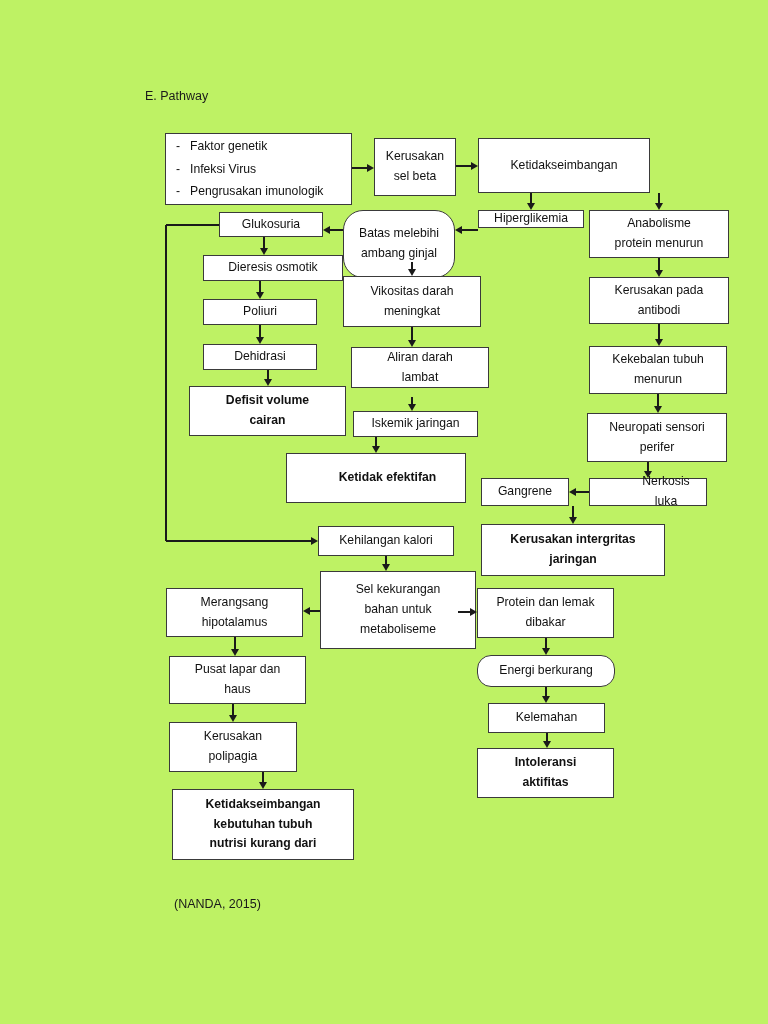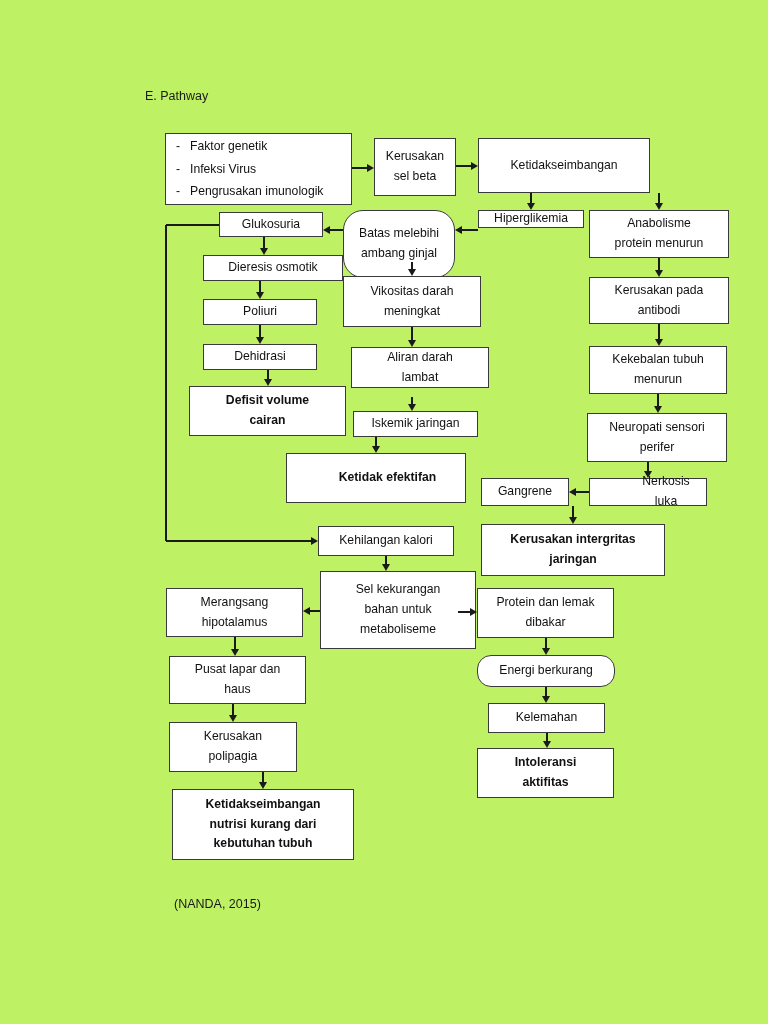--- a/index.html
+++ b/index.html
@@ -221,22 +221,22 @@
       </div>
       <div class="node" style="left: 488px; top: 703px; width: 117px; height: 30px;">
         <span class="ln">Kelemahan</span>
       </div>
       <div class="node bold" style="left: 477px; top: 748px; width: 137px; height: 50px;">
         <span class="ln">Intoleransi</span>
         <span class="ln">aktifitas</span>
       </div>
       <div class="node bold" style="left: 172px; top: 789px; width: 182px; height: 71px;">
         <span class="ln">Ketidakseimbangan</span>
+        <span class="ln">kebutuhan tubuh</span>
         <span class="ln">nutrisi kurang dari</span>
-        <span class="ln">kebutuhan tubuh</span>
       </div>
     </div>
   <div id="edges-layer">
       <div class="edge h" style="left: 352px; top: 167.2px; width: 16px;"></div>
       <div class="arrow right" style="left: 367px; top: 163.5px;"></div>
       <div class="edge h" style="left: 456px; top: 165.2px; width: 16px;"></div>
       <div class="arrow right" style="left: 471px; top: 161.5px;"></div>
       <div class="edge v" style="left: 530.2px; top: 193px; height: 11px;"></div>
       <div class="arrow down" style="left: 526.5px; top: 203px;"></div>
       <div class="edge v" style="left: 658.2px; top: 193px; height: 11px;"></div>

